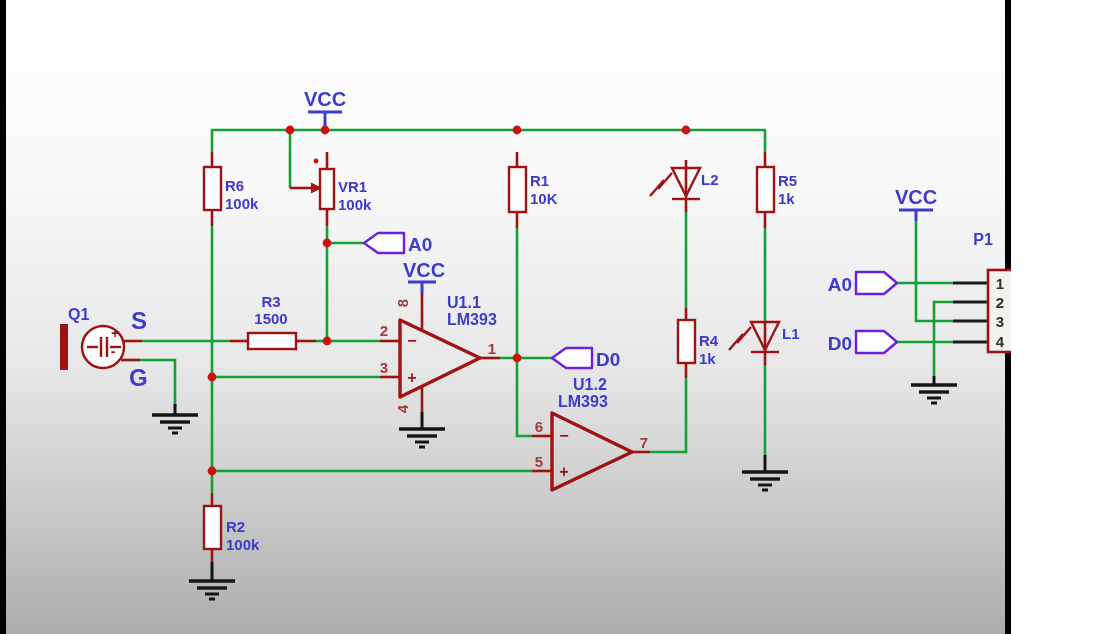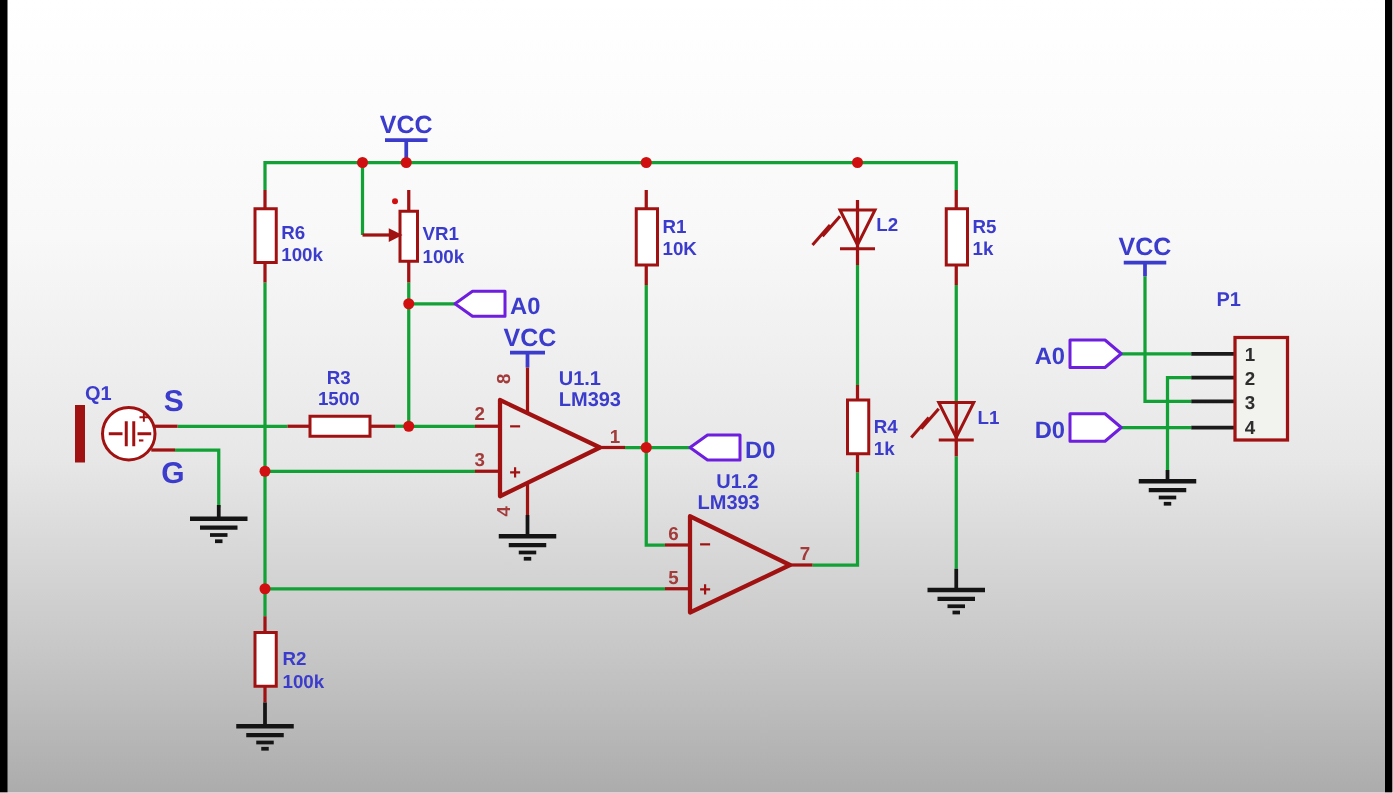--- a/index.html
+++ b/index.html
@@ -2,21 +2,21 @@
 <html style="--wire: #12A135; --component: #A01212; --junction: #D01010; --label: #3C3CCC; --port: #6E1EDD; --ground: #141414; --pin-number: #A33B3B; --pin-black: #1A1A1A; --conn-text: #2E2E2E;"><head>
 <meta charset="utf-8">
 <style>
   :root{
     --wire:#12A135; --component:#A01212; --junction:#D01010; --label:#3C3CCC;
     --port:#6E1EDD; --ground:#141414; --pin-number:#A33B3B; --pin-black:#1A1A1A;
     --conn-text:#2E2E2E; --body-fill:#FFFFFF; --conn-fill:#F2F2EF;
   }
   html,body{margin:0;padding:0;}
   .stage{
-    position:relative; width:1114px; height:634px; overflow:hidden;
+    position:relative; width:1011px; height:634px; overflow:hidden;
     background:linear-gradient(180deg,#ffffff 0%,#f8f8f8 30%,#e7e7e7 58%,#c7c7c7 82%,#acacac 100%);
     font-family:"Liberation Sans", sans-serif;
   }
   .bar{position:absolute;top:0;height:634px;background:#000;}
   .bar.left{left:0;width:6px;} .bar.right{right:0;width:6px;}
   svg{position:absolute;left:0;top:0;}
   .wire{stroke:var(--wire);stroke-width:2.6;fill:none;}
   .pin{stroke:var(--component);stroke-width:2.6;fill:none;}
   .pinb{stroke:var(--pin-black);stroke-width:3;fill:none;}
   .gndl{stroke:var(--ground);fill:none;}

